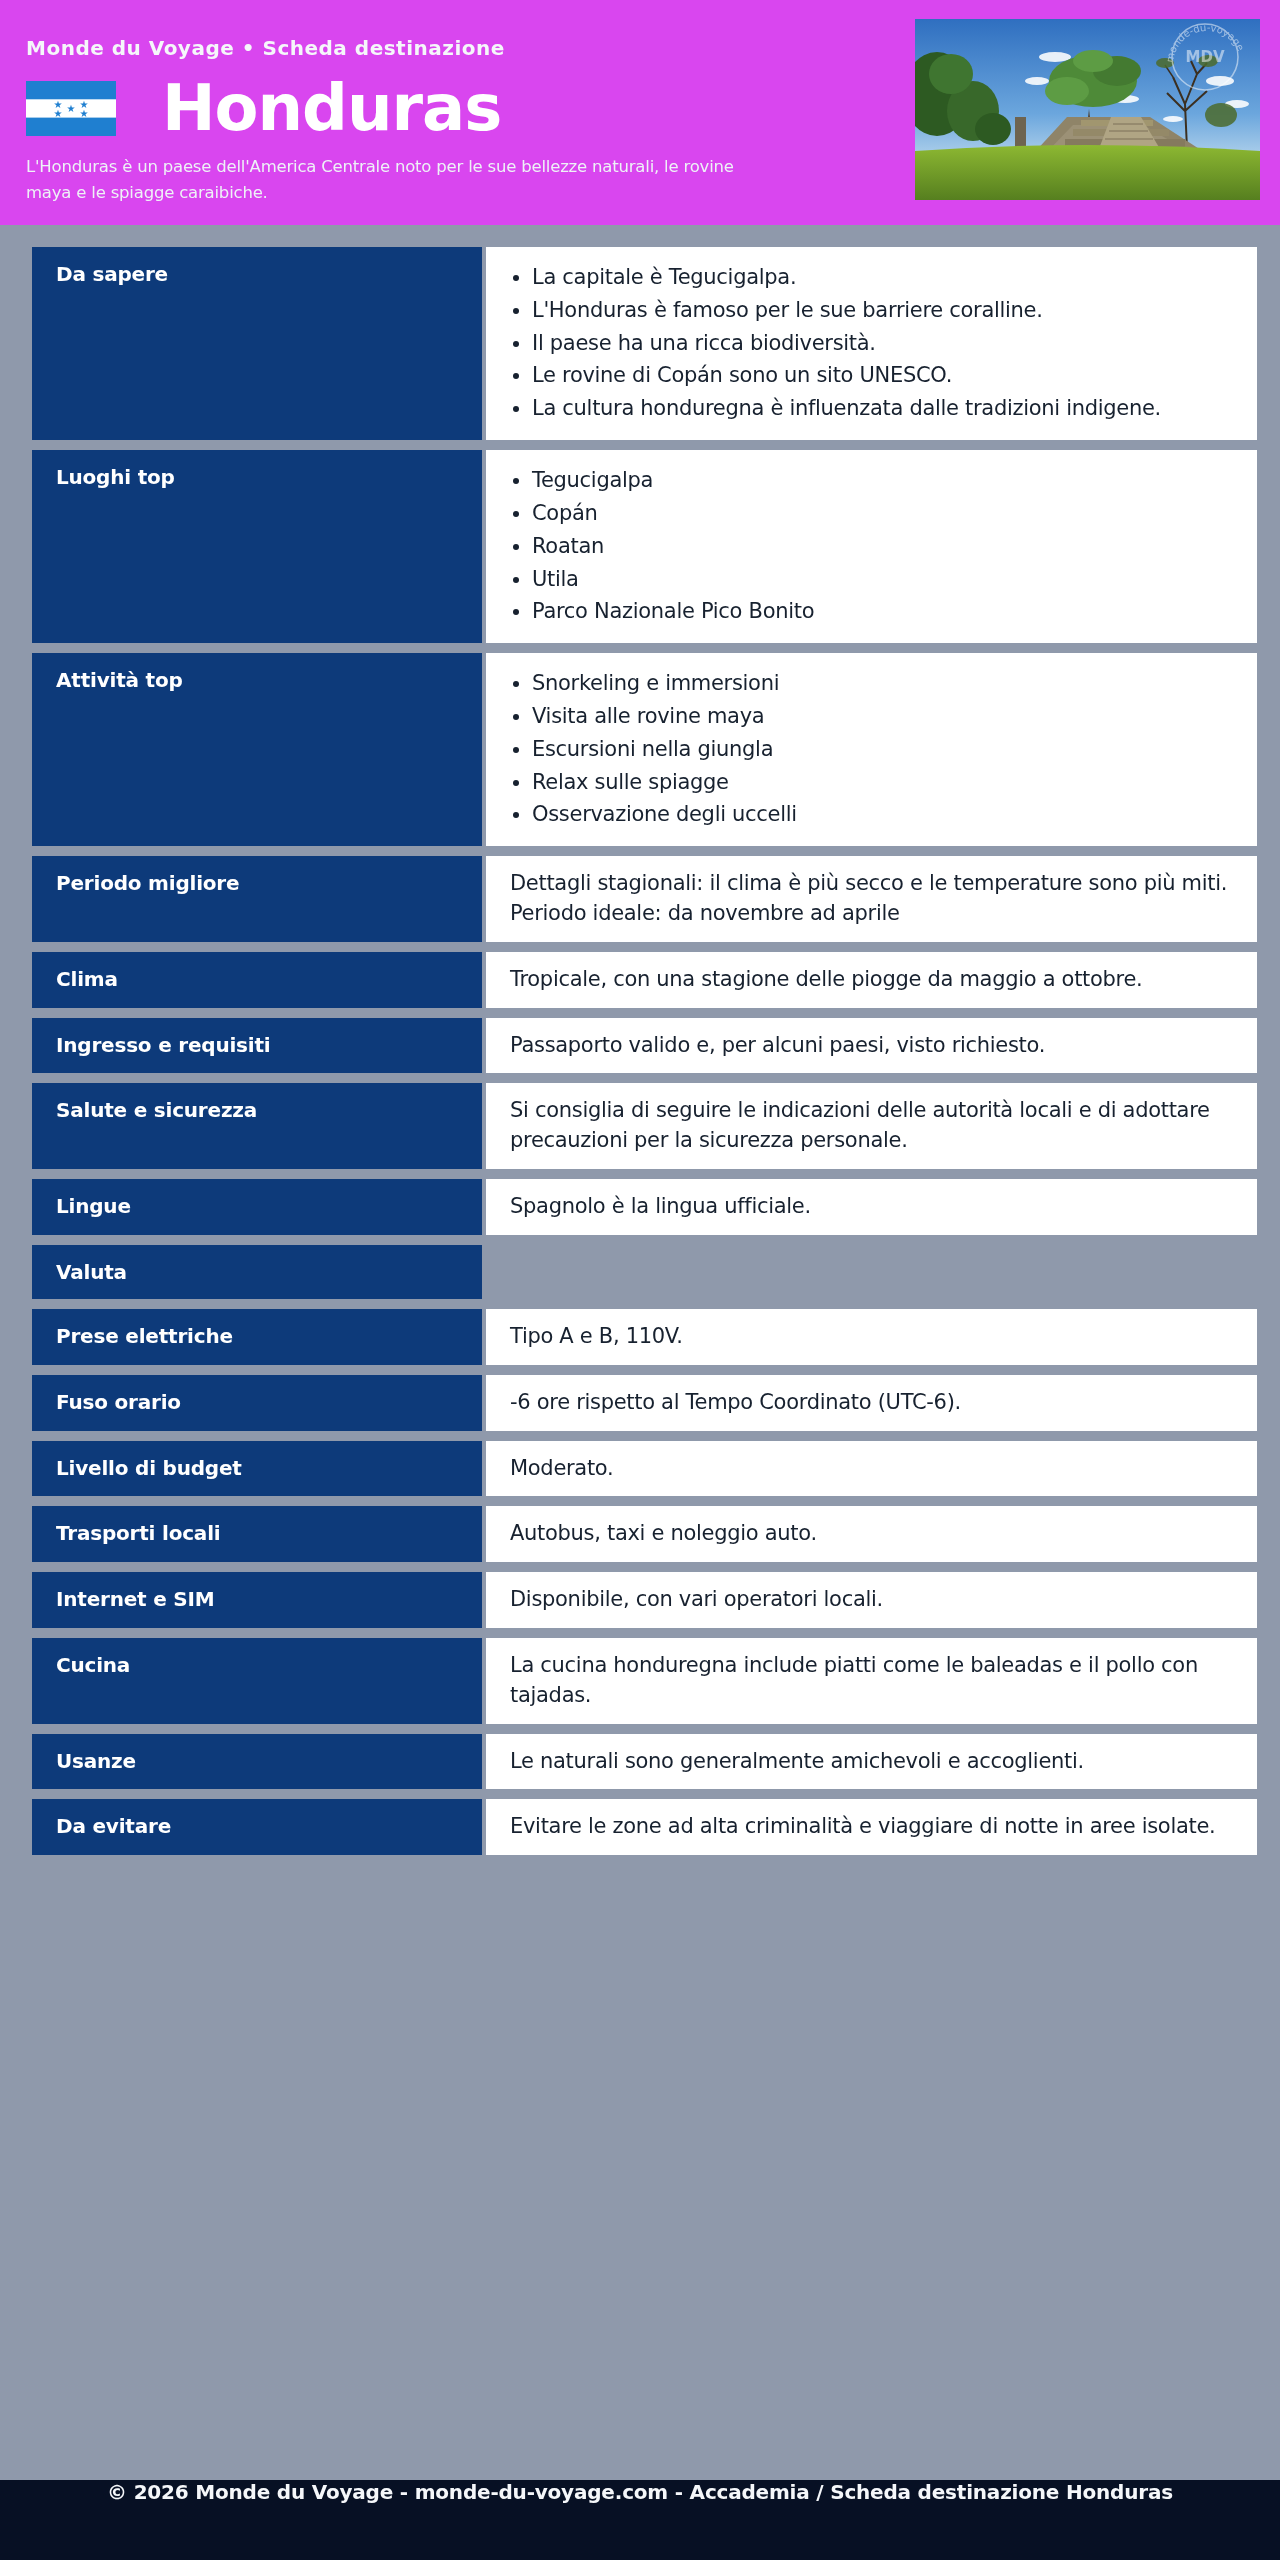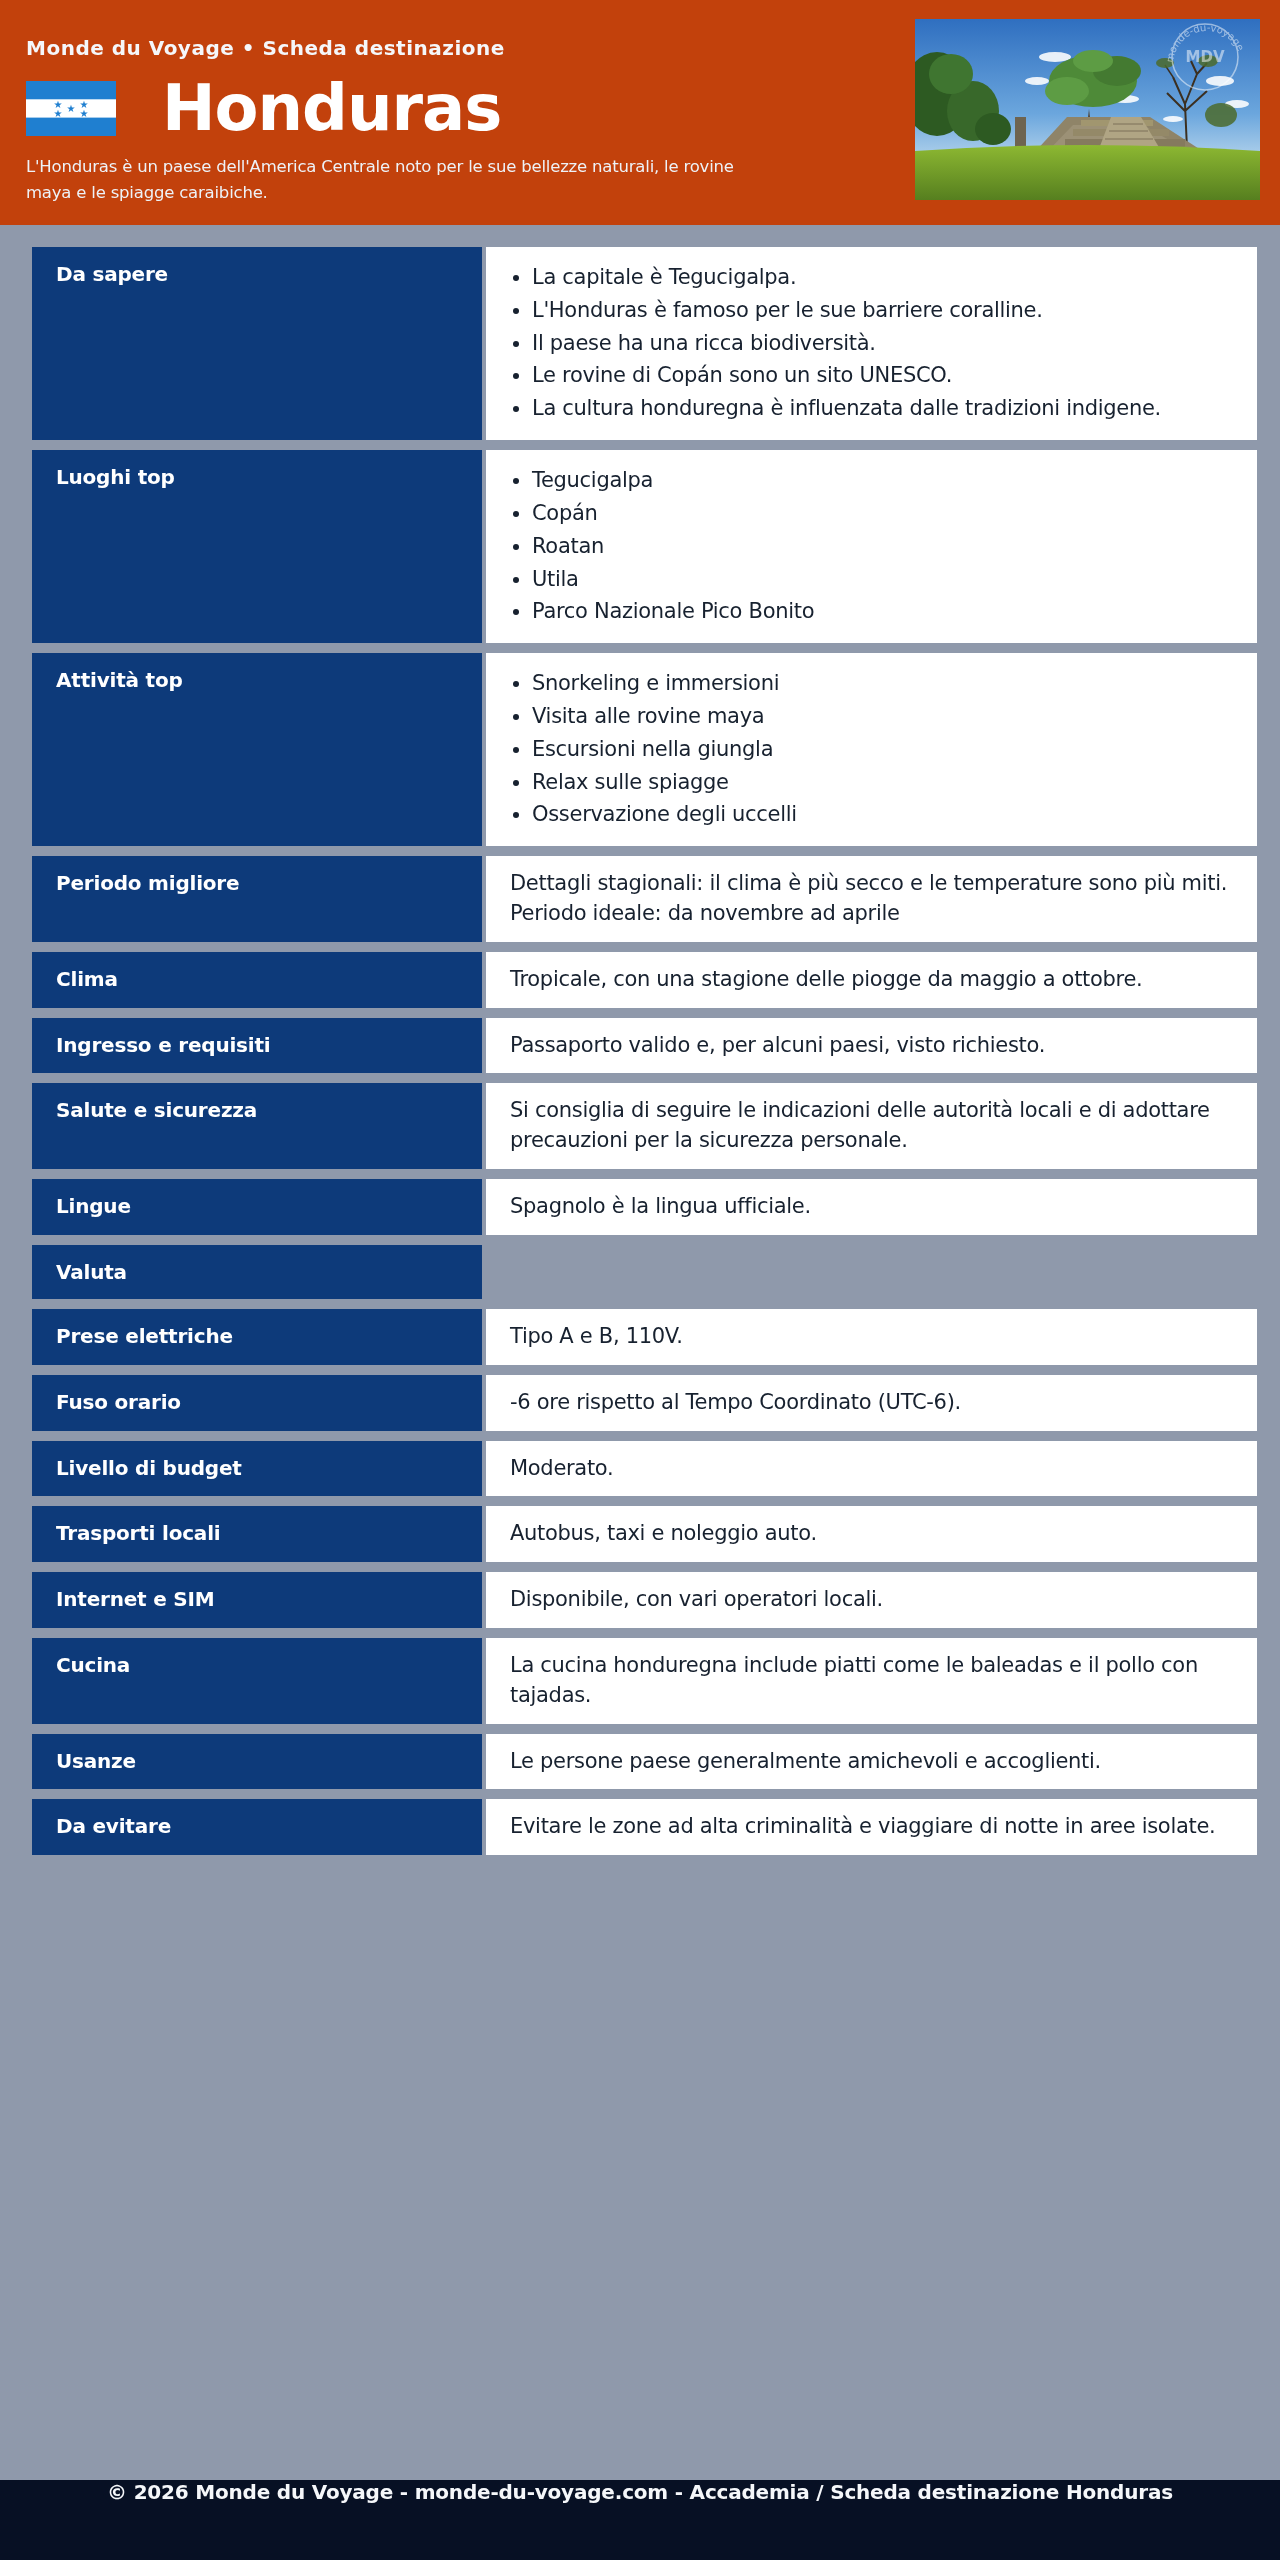--- a/index.html
+++ b/index.html
@@ -9,21 +9,21 @@
     position:relative;
     background:#8f99ab;
     font-family:"DejaVu Sans","Liberation Sans",sans-serif;
     overflow:hidden;
   }
 
   
   .hero {
     position:relative;
     width:1280px; height:225px;
-    background:#c2410c;
+    background:#d946ef;
     color:#ffffff;
   }
   .breadcrumb {
     position:absolute; left:26px; top:36px;
     font-size:20px; font-weight:bold; letter-spacing:.5px;
     color:#f5f7fa;
   }
   .title-row {
     position:absolute; left:26px; top:76px;
     display:flex; align-items:center; gap:22px;
@@ -281,21 +281,21 @@
     </div>
     <div class="row">
       <div class="label-cell">Cucina</div>
       <div class="content-cell">
         <div>La cucina honduregna include piatti come le baleadas e il pollo con tajadas.</div>
       </div>
     </div>
     <div class="row">
       <div class="label-cell">Usanze</div>
       <div class="content-cell">
-        <div>Le persone paese generalmente amichevoli e accoglienti.</div>
+        <div>Le naturali sono generalmente amichevoli e accoglienti.</div>
       </div>
     </div>
     <div class="row">
       <div class="label-cell">Da evitare</div>
       <div class="content-cell">
         <div>Evitare le zone ad alta criminalità e viaggiare di notte in aree isolate.</div>
       </div>
     </div>
   </main>
 

